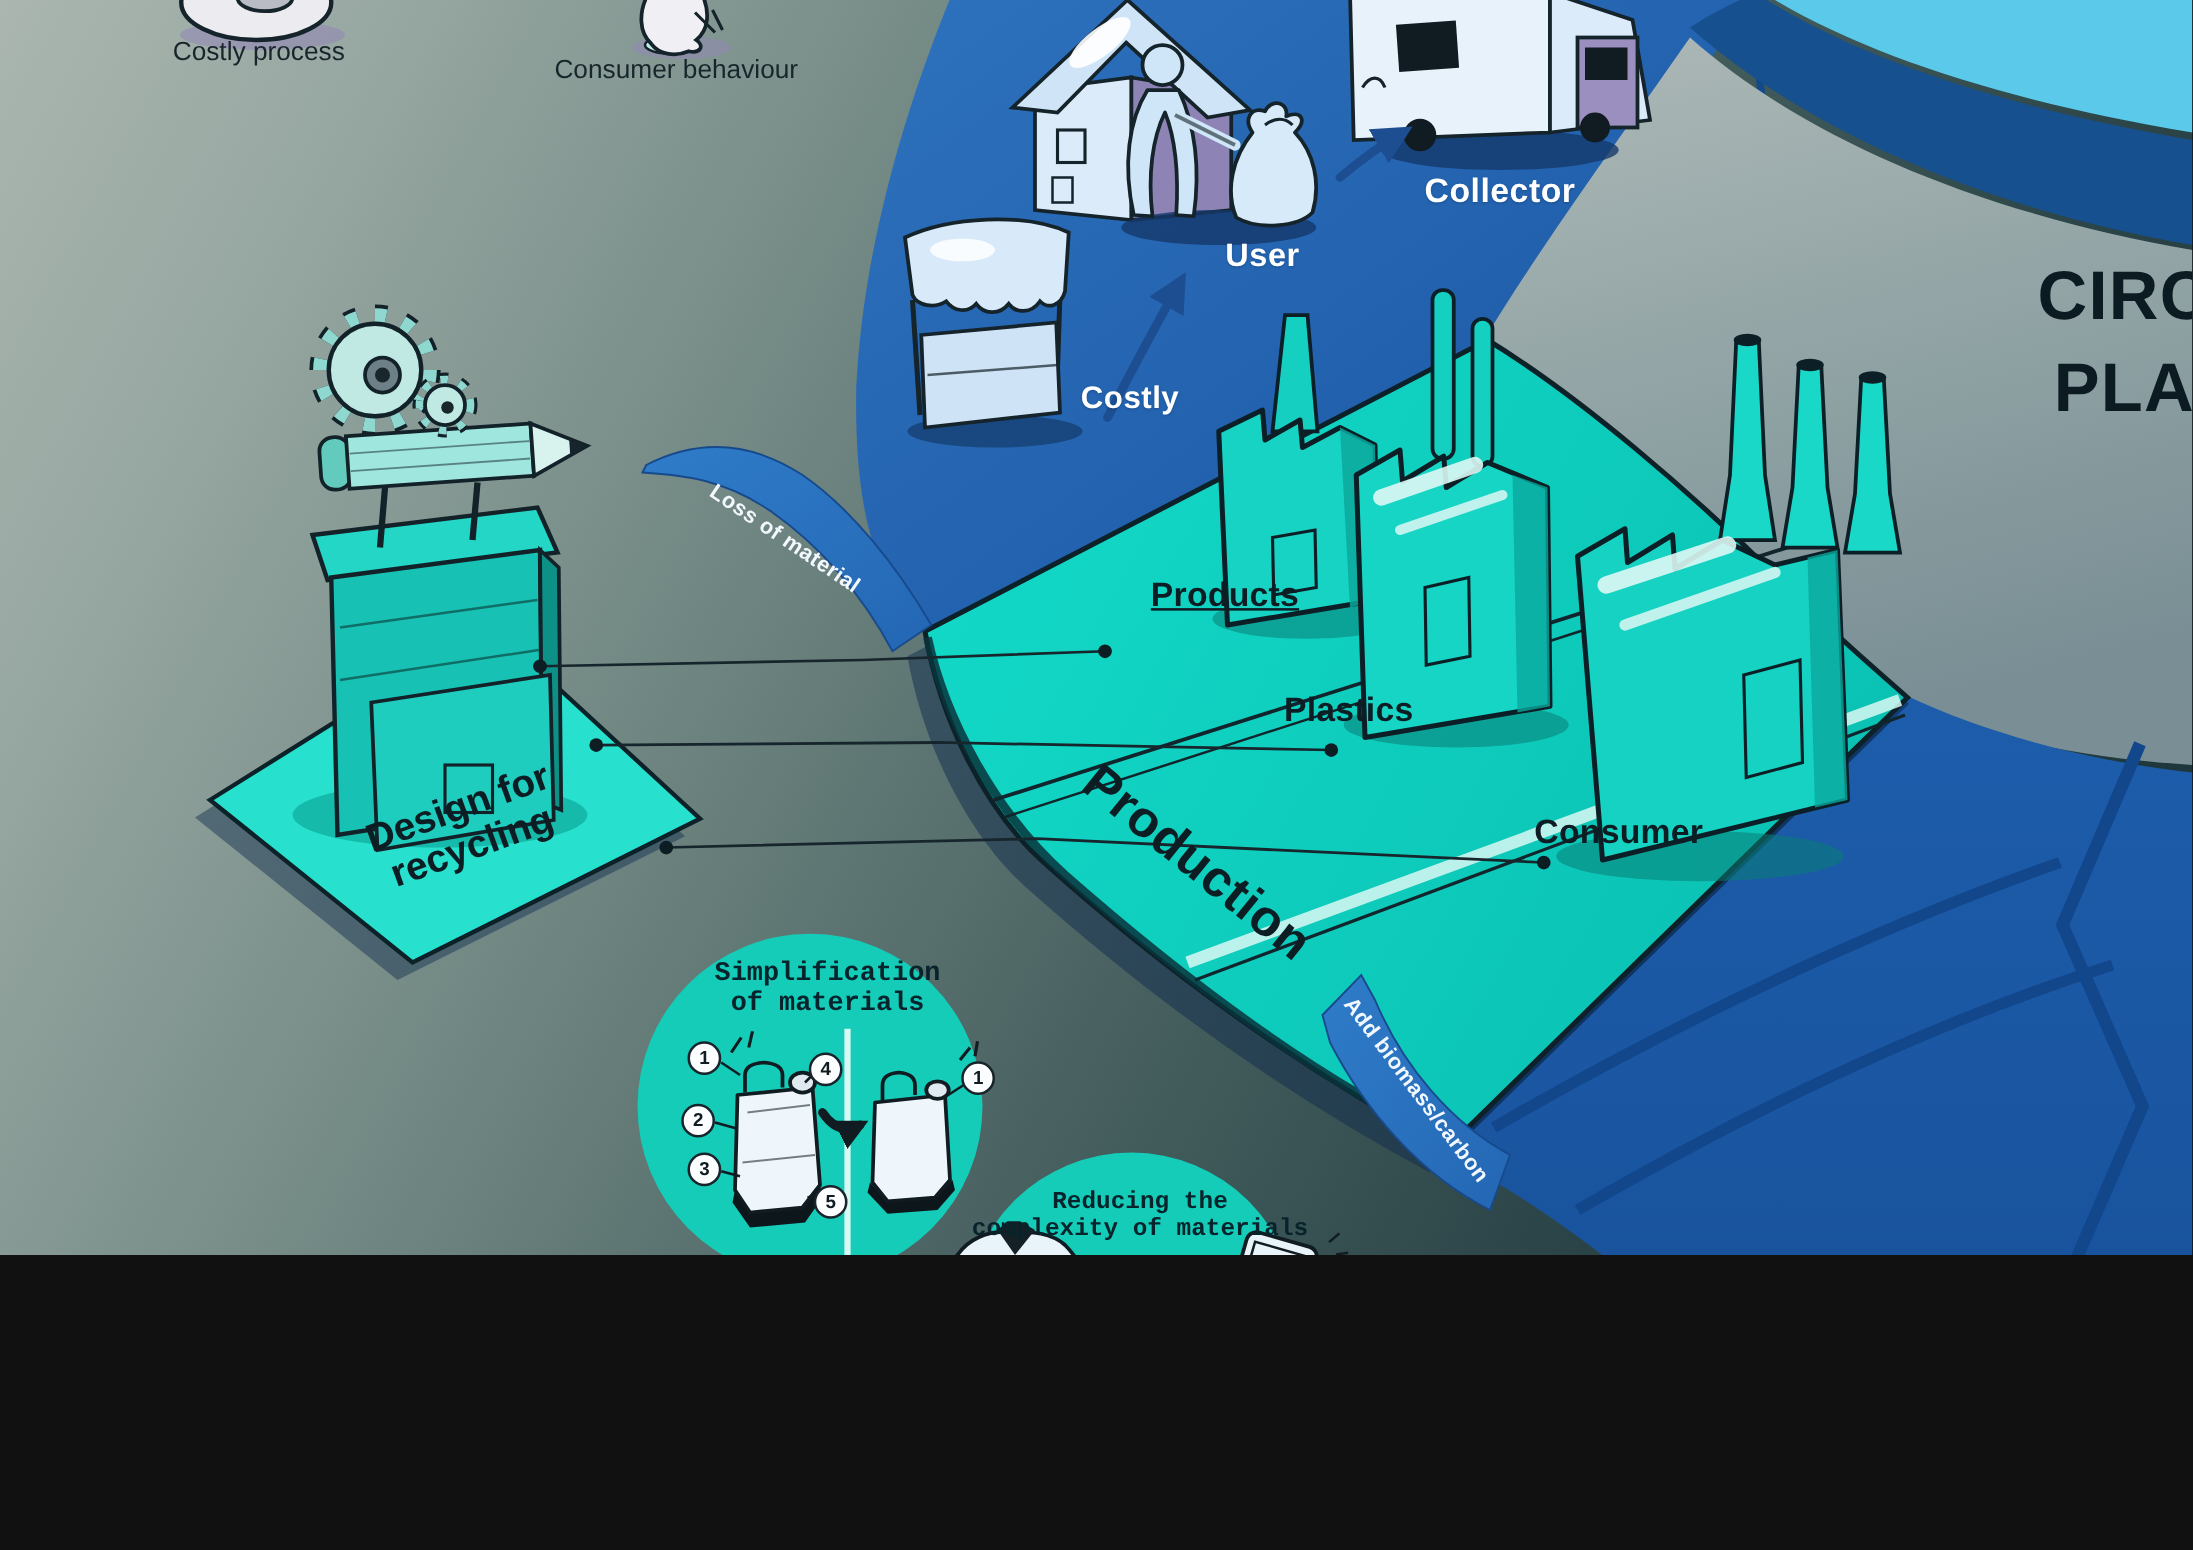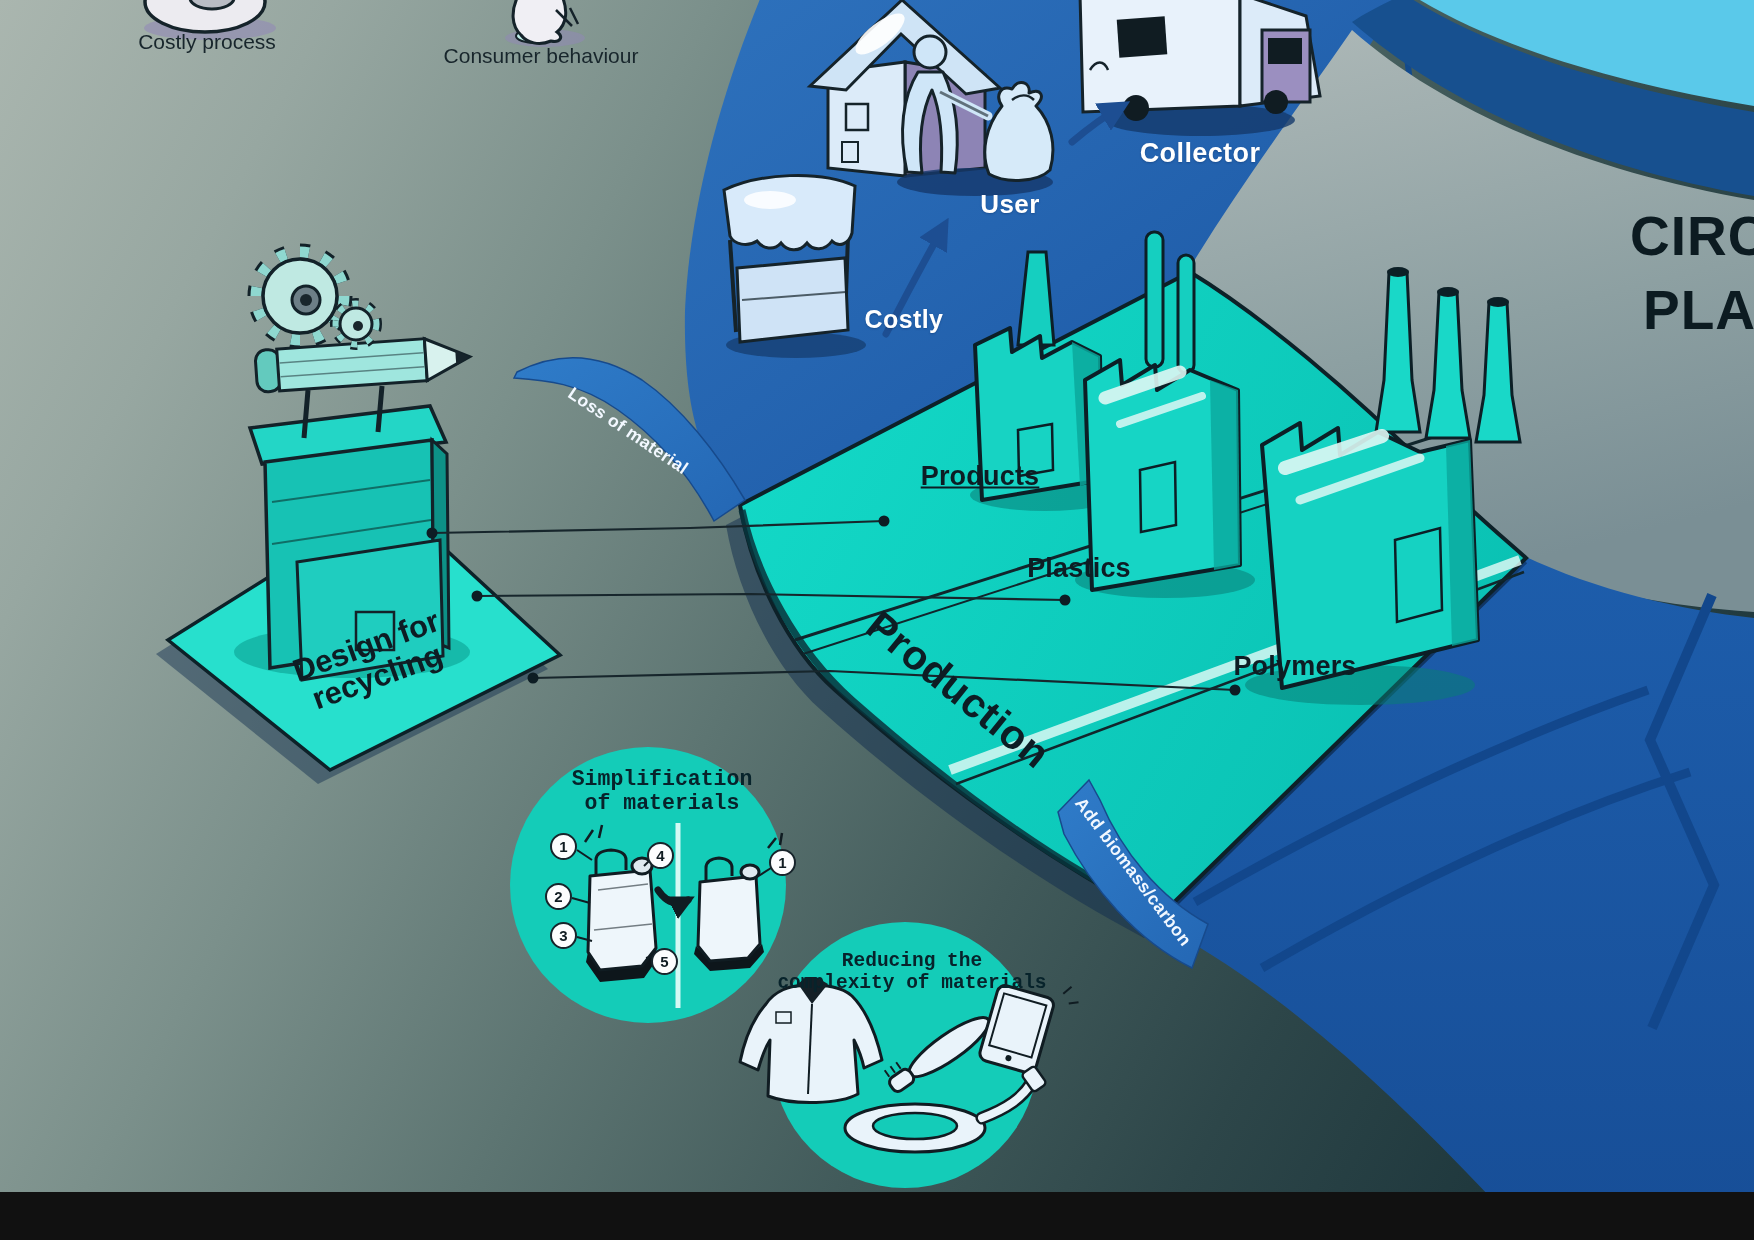--- a/index.html
+++ b/index.html
@@ -1,17 +1,17 @@
 <!DOCTYPE html>
 <html><head>
 <meta charset="utf-8">
 <style>
   html,body{margin:0;padding:0;background:#111;}
   #stage{
-    position:relative;width:1754px;height:1192px;overflow:hidden;
+    position:relative;width:1754px;height:1004px;overflow:hidden;
     font-family:"Liberation Sans",sans-serif;
     background:linear-gradient(118deg,#aab6af 0%,#97a7a1 14%,#7b908b 30%,#5d7572 46%,#415a5a 62%,#2d4649 76%,#20393e 88%,#152e35 100%);
   }
   #art{position:absolute;left:0;top:0;}
   .abs{position:absolute;white-space:nowrap;}
   .ctr{transform:translate(-50%,-50%);}
   .ink{color:#0d1d24;}
   .wlabel{color:#ffffff;font-weight:800;text-shadow:0 1px 2px rgba(10,40,90,.35);}
   .blabel{color:#0d1d24;font-weight:800;}
   .small-cap{font-size:21px;font-weight:500;color:#18262c;}
@@ -330,21 +330,21 @@
 
 <div class="abs big-title" style="left:1630px;top:204px;">CIRCULAR</div>
 <div class="abs big-title" style="left:1643px;top:278px;">PLASTICS</div>
 
 <div class="abs ctr ribbon-lbl" style="left:628px;top:431px;transform:translate(-50%,-50%) rotate(34deg);">Loss of material</div>
 
 <div class="abs ctr ribbon-lbl" style="left:1133px;top:872px;transform:translate(-50%,-50%) rotate(53deg);">Add biomass/carbon</div>
 
 <div class="abs ctr blabel band-lbl" style="left:980px;top:476px;text-decoration:underline;">Products</div>
 <div class="abs ctr blabel band-lbl" style="left:1079px;top:568px;">Plastics</div>
-<div class="abs ctr blabel band-lbl" style="left:1295px;top:666px;">Polymers</div>
+<div class="abs ctr blabel band-lbl" style="left:1295px;top:666px;">Consumer</div>
 
 <div class="abs ctr ink prod-lbl" style="left:958px;top:690px;transform:translate(-50%,-50%) rotate(39deg);">Production</div>
 
 <div class="abs ctr ink design-lbl" style="left:372px;top:662px;transform:translate(-50%,-50%) rotate(-20deg);">
   <div>Design for</div>
   <div>recycling</div>
 </div>
 
 <div class="abs ctr circle-title" style="left:662px;top:791px;font-size:21.5px;">
   <div>Simplification</div>

